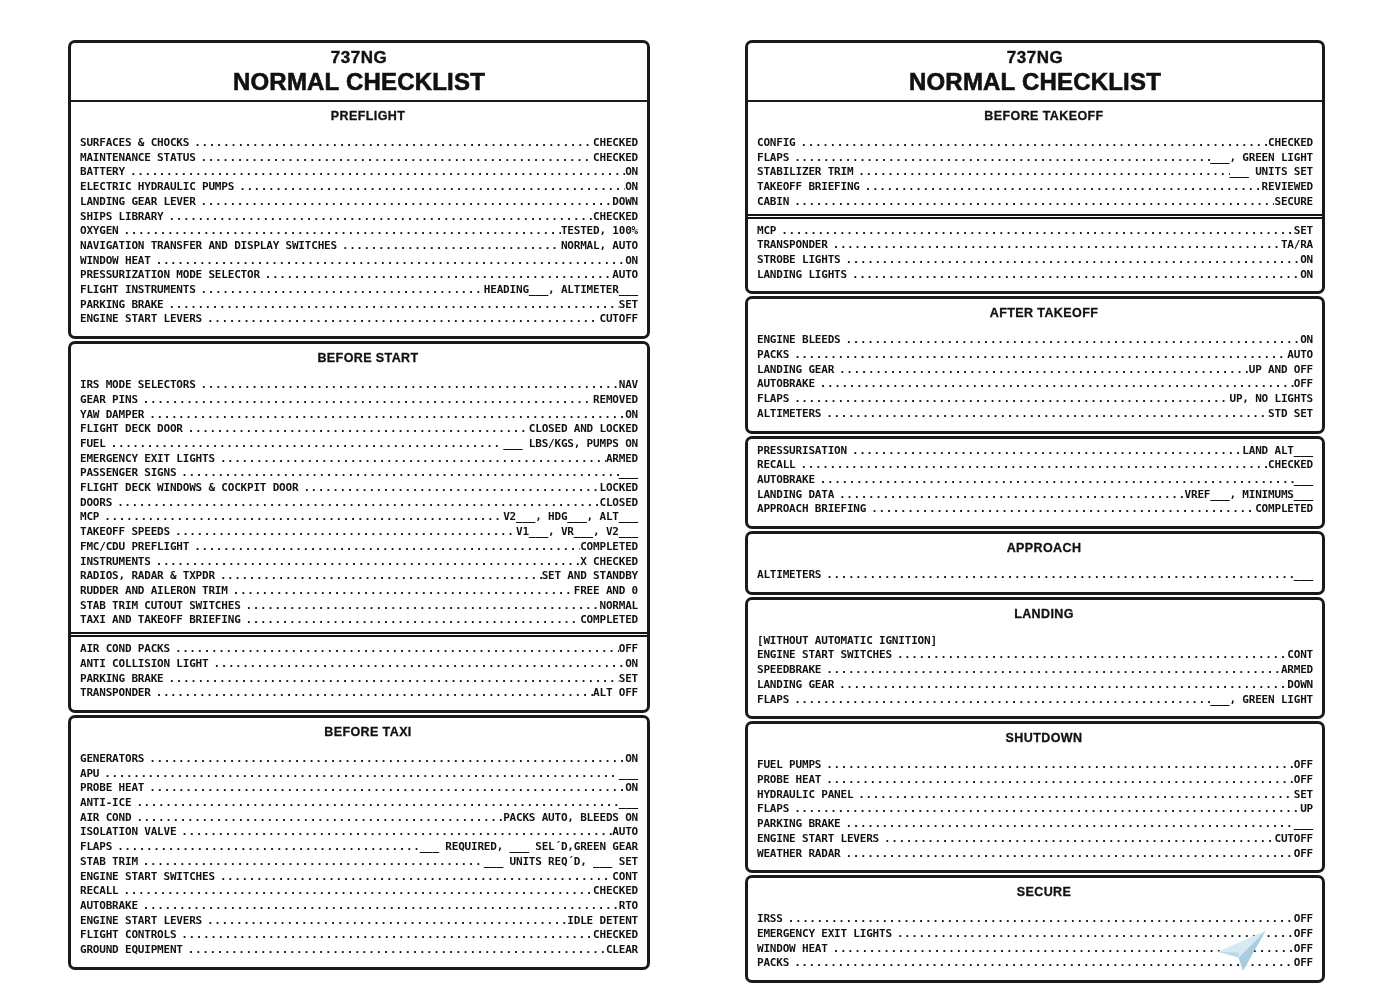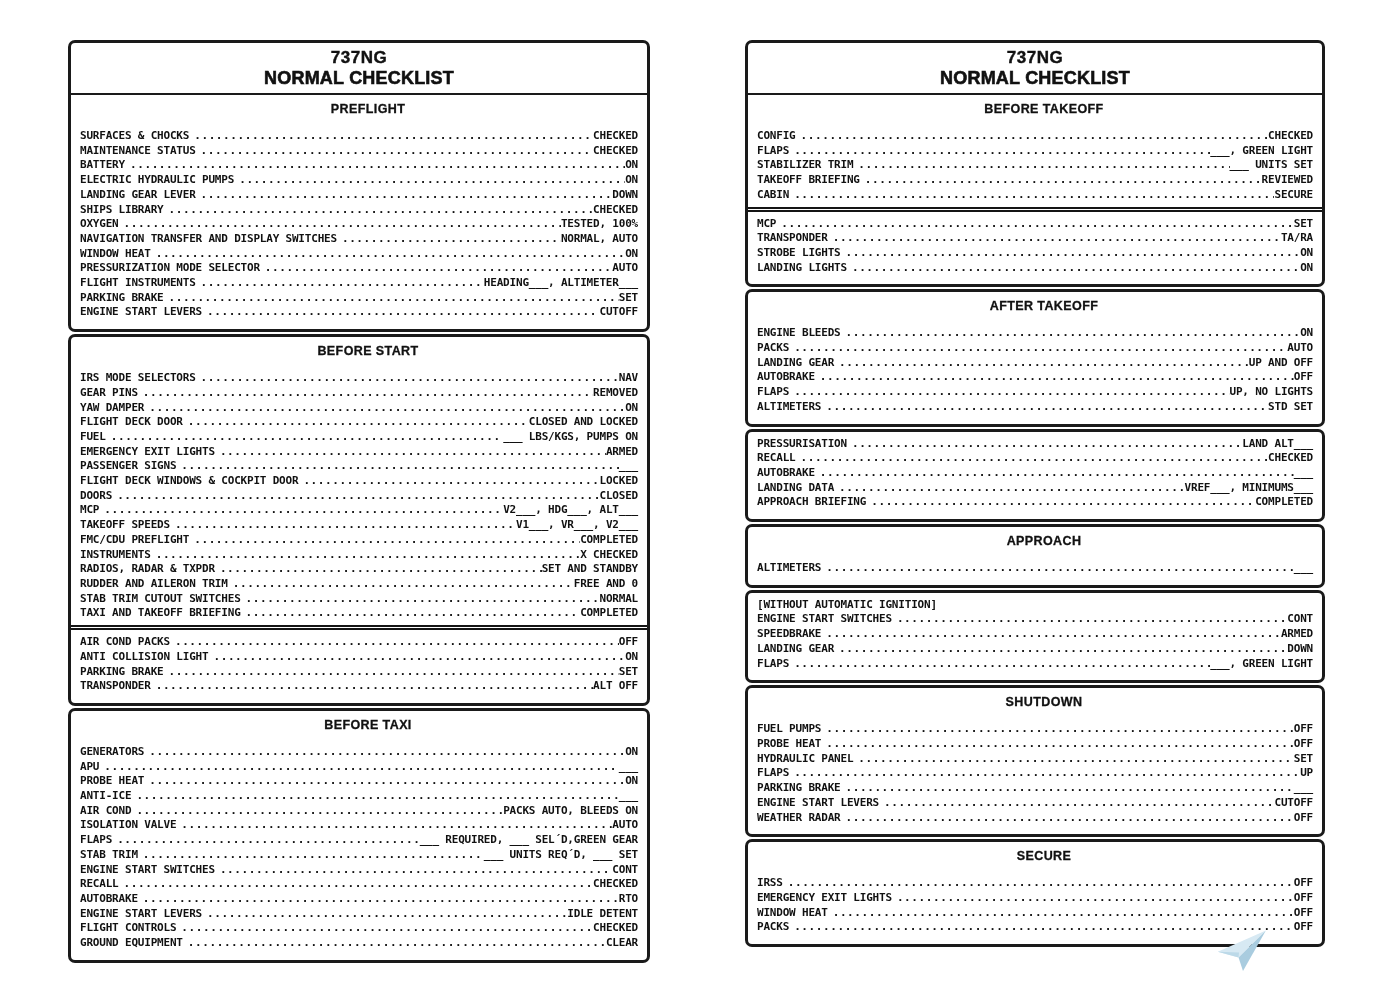--- a/index.html
+++ b/index.html
@@ -9,21 +9,21 @@
   }
   .page{position:absolute;top:40px;}
   #page-0{left:68px;width:582px;}
   #page-1{left:745px;width:580px;}
   .box{
     border:3px solid #1a1a1a;border-radius:7px;background:#fff;
     margin-bottom:2px;overflow:hidden;
   }
   .title-block{text-align:center;padding:5px 0 4px 0;}
   .t1{font-size:17px;font-weight:bold;letter-spacing:0.5px;-webkit-text-stroke:0.4px #111;}
-  .t2{font-size:18px;font-weight:bold;letter-spacing:0.2px;-webkit-text-stroke:0.6px #111;}
+  .t2{font-size:24px;font-weight:bold;letter-spacing:0.2px;-webkit-text-stroke:0.6px #111;}
   .title-rule{border-top:2.5px solid #1a1a1a;}
   .section{padding:5px 0 9px 0;}
   .sec-header{
     text-align:center;font-size:12.5px;font-weight:bold;letter-spacing:0.4px;
     margin:2px 0 13px 0;padding-left:18px;-webkit-text-stroke:0.3px #111;
   }
   .row{
     display:flex;align-items:baseline;padding:0 9px;
     font-family:"DejaVu Sans Mono","Liberation Mono",monospace;
     font-weight:bold;font-size:11px;line-height:14.7px;
@@ -442,20 +442,21 @@
           <div class="row">
             <span class="lbl">ALTIMETERS</span>
             <span class="dots">........................................................................................................................................................................................................</span>
             <span class="val">___</span>
           </div>
         </div>
       </div>
     </div>
     <div class="box">
       <div class="section">
+        <div class="sec-header">LANDING</div>
         <div class="rows">
           <div class="row note">
             <span class="lbl">[WITHOUT AUTOMATIC IGNITION]</span>
           </div>
           <div class="row">
             <span class="lbl">ENGINE START SWITCHES</span>
             <span class="dots">........................................................................................................................................................................................................</span>
             <span class="val">CONT</span>
           </div>
           <div class="row">

